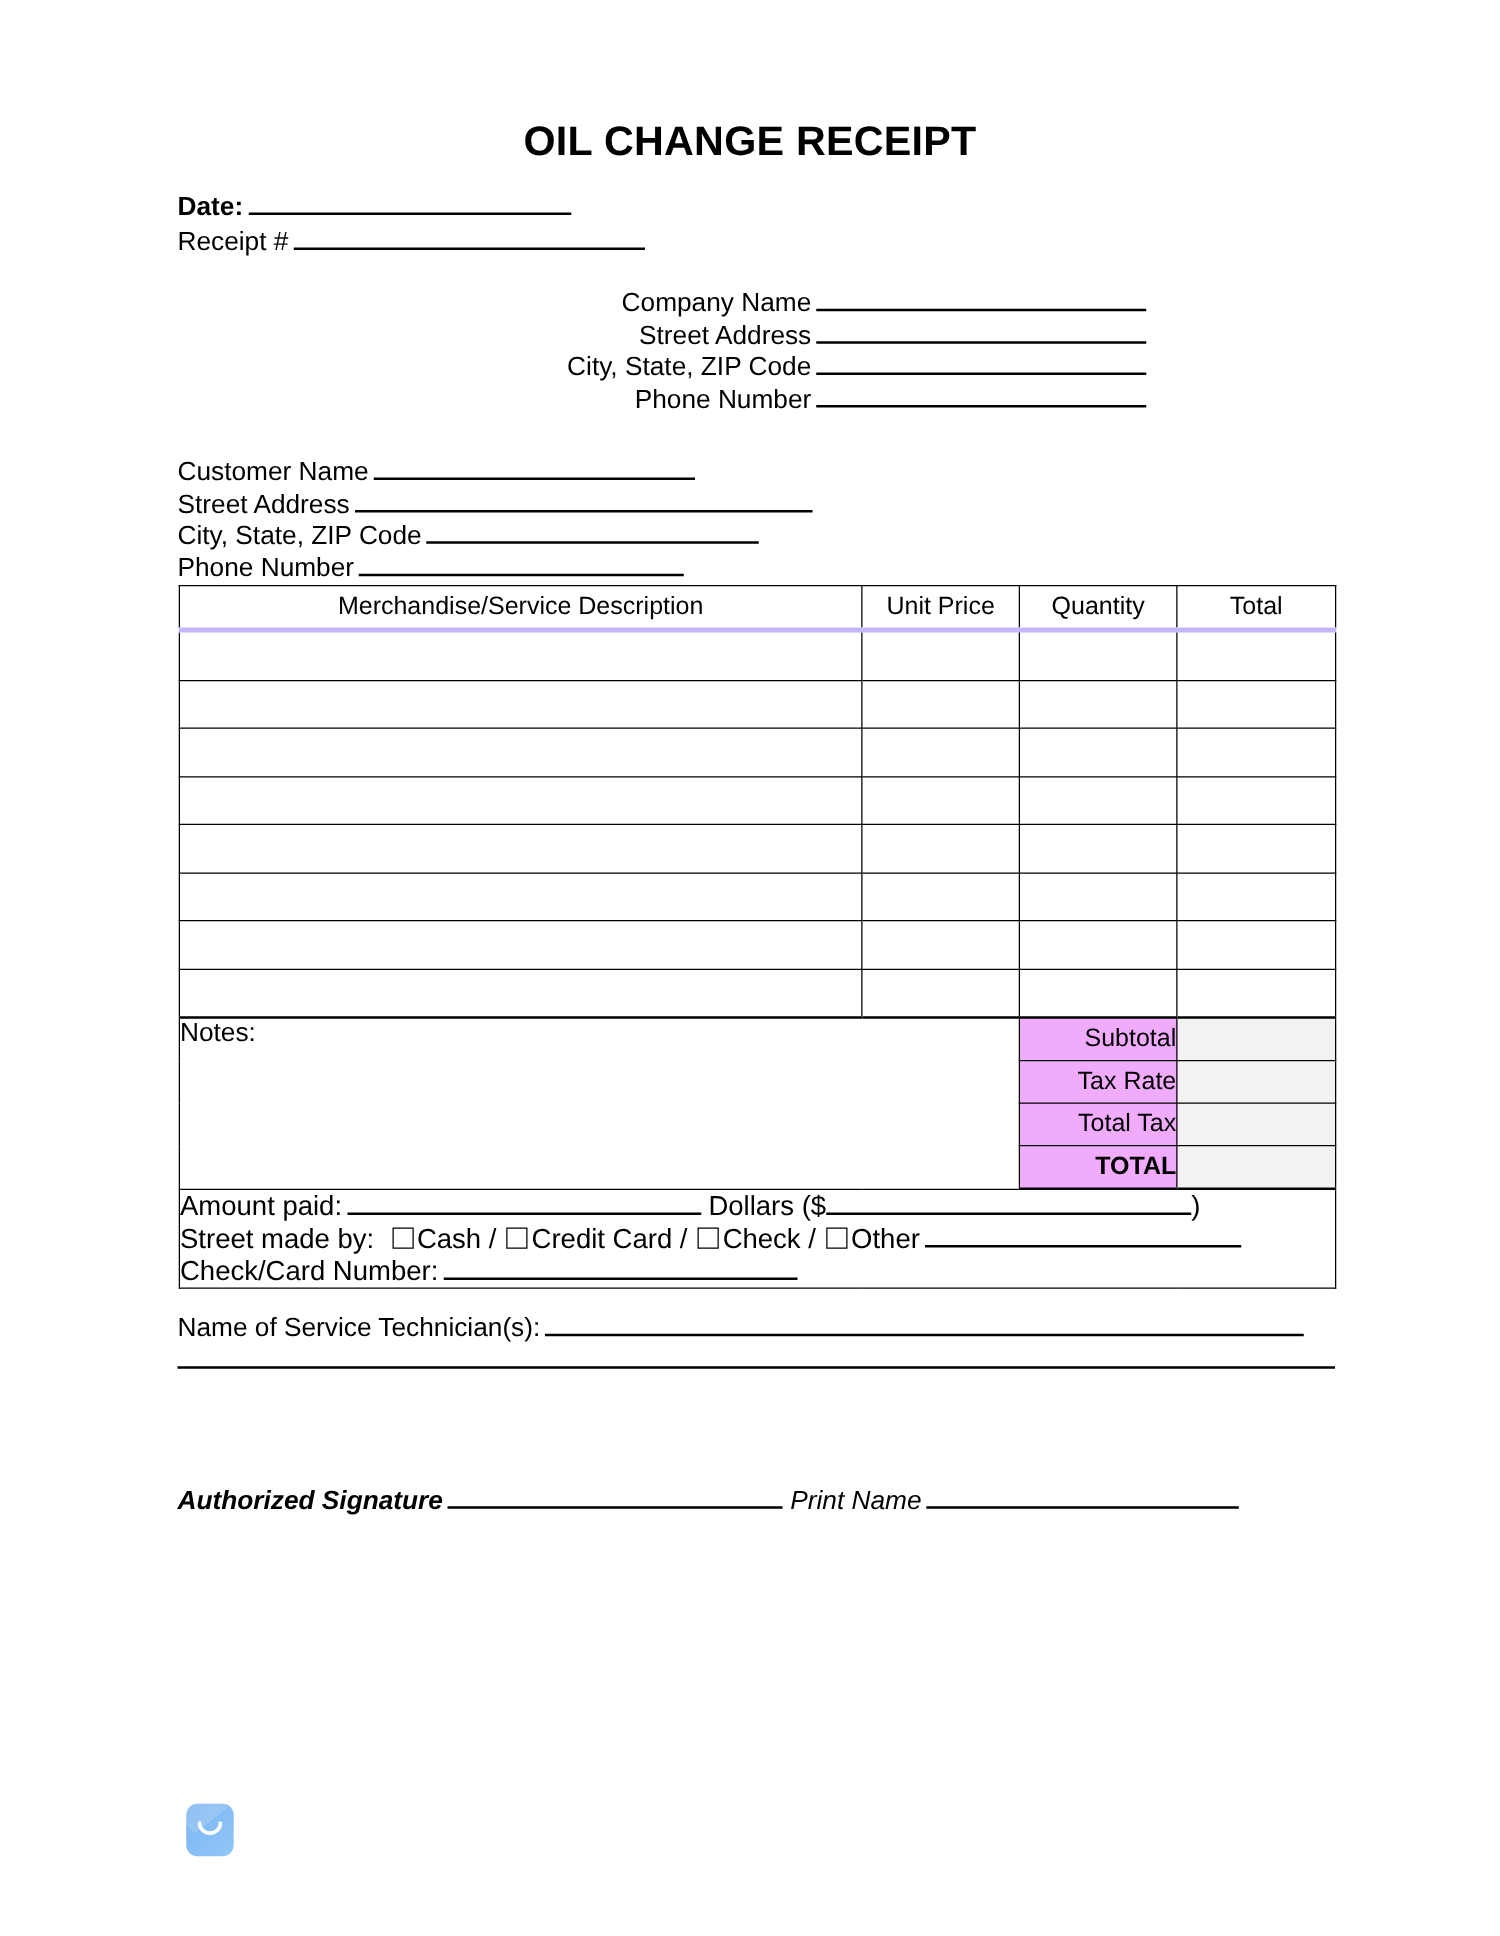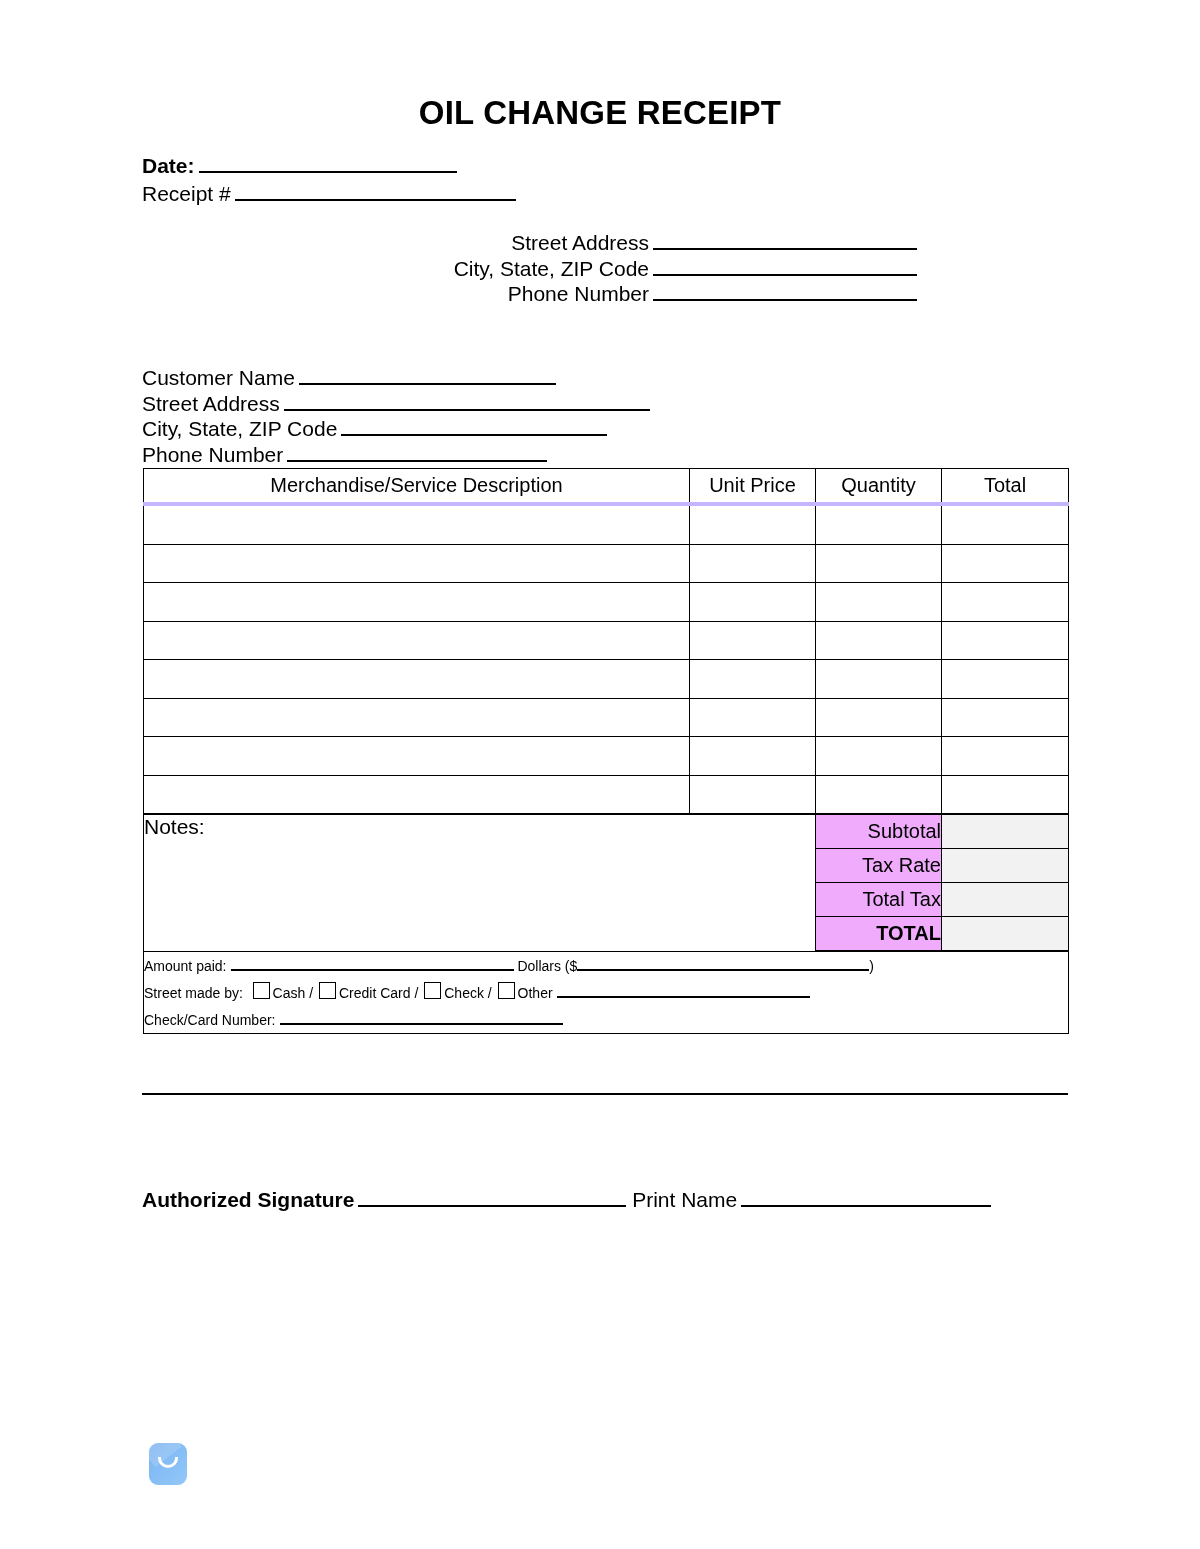--- a/index.html
+++ b/index.html
@@ -127,21 +127,21 @@
   }
   .sum-label.bold { font-weight: bold; }
   .sum-value {
     background: #f2f2f2;
     height: 33px;
   }
   .sum-row-last td { border-bottom: 2px solid #000; }
 
   .pay-cell {
     padding: 6px 0 8px 12px;
-    font-size: 14px;
+    font-size: 22px;
     line-height: 26px;
     border-top: 2px solid #000;
   }
   .pay-cell .prow { white-space: nowrap; }
   .chk {
     display: inline-block;
     width: 15px;
     height: 15px;
     border: 1.5px solid #000;
     vertical-align: -1px;
@@ -167,20 +167,21 @@
     height: 1px;
   }
 
   
   .sig {
     position: absolute;
     left: 142px;
     top: 1188px;
     font-size: 21px;
     white-space: nowrap;
+    font-style: italic;
   }
   .sig .bold { font-weight: bold; }
 
   
   .logo {
     position: absolute;
     left: 149px;
     top: 1443px;
     width: 38px;
     height: 42px;
@@ -215,20 +216,21 @@
 <div class="page">
 
   <div class="title">OIL CHANGE RECEIPT</div>
 
   <div class="datewrap">
     <div class="row"><span class="lbl-bold">Date</span><span class="lbl-bold">:</span><span class="fill" style="width:258px;"></span></div>
     <div class="row"><span>Receipt #</span><span class="fill" style="width:281px;"></span></div>
   </div>
 
   <div class="company">
+    <div class="crow"><span class="clabel">Company Name</span><span class="fill" style="width:264px;"></span></div>
     <div class="crow"><span class="clabel">Street Address</span><span class="fill" style="width:264px;"></span></div>
     <div class="crow"><span class="clabel">City, State, ZIP Code</span><span class="fill" style="width:264px;"></span></div>
     <div class="crow"><span class="clabel">Phone Number</span><span class="fill" style="width:264px;"></span></div>
   </div>
 
   <div class="customer">
     <div class="crow"><span>Customer Name</span><span class="fill" style="width:257px;"></span></div>
     <div class="crow"><span>Street Address</span><span class="fill" style="width:366px;"></span></div>
     <div class="crow"><span>City, State, ZIP Code</span><span class="fill" style="width:266px;"></span></div>
     <div class="crow"><span>Phone Number</span><span class="fill" style="width:260px;"></span></div>
@@ -319,20 +321,21 @@
       <tr>
         <td class="pay-cell" colspan="4">
           <div class="prow"><span>Amount paid:</span><span class="fill" style="width:283px;"></span> <span>Dollars ($</span><span class="fill" style="width:292px;margin-left:0;"></span><span>)</span></div>
           <div class="prow"><span>Street made by:</span>&nbsp; <span class="chk"></span><span>Cash</span> <span>/</span> <span class="chk"></span><span>Credit Card</span> <span>/</span> <span class="chk"></span><span>Check</span> <span>/</span> <span class="chk"></span><span>Other</span><span class="fill" style="width:253px;"></span></div>
           <div class="prow"><span>Check/Card Number:</span><span class="fill" style="width:283px;"></span></div>
         </td>
       </tr>
     </tbody>
   </table>
 
+  <div class="tech"><span>Name of Service Technician(s):</span><span class="fill" style="width:607px;"></span></div>
   <div class="tech-line2"></div>
 
   <div class="sig"><span class="bold">Authorized Signature</span><span class="fill" style="width:268px;"></span> <span>Print Name</span><span class="fill" style="width:250px;"></span></div>
 
   <div class="logo">
     <div class="slash"></div>
     <div class="smile"></div>
   </div>
 
 </div>

